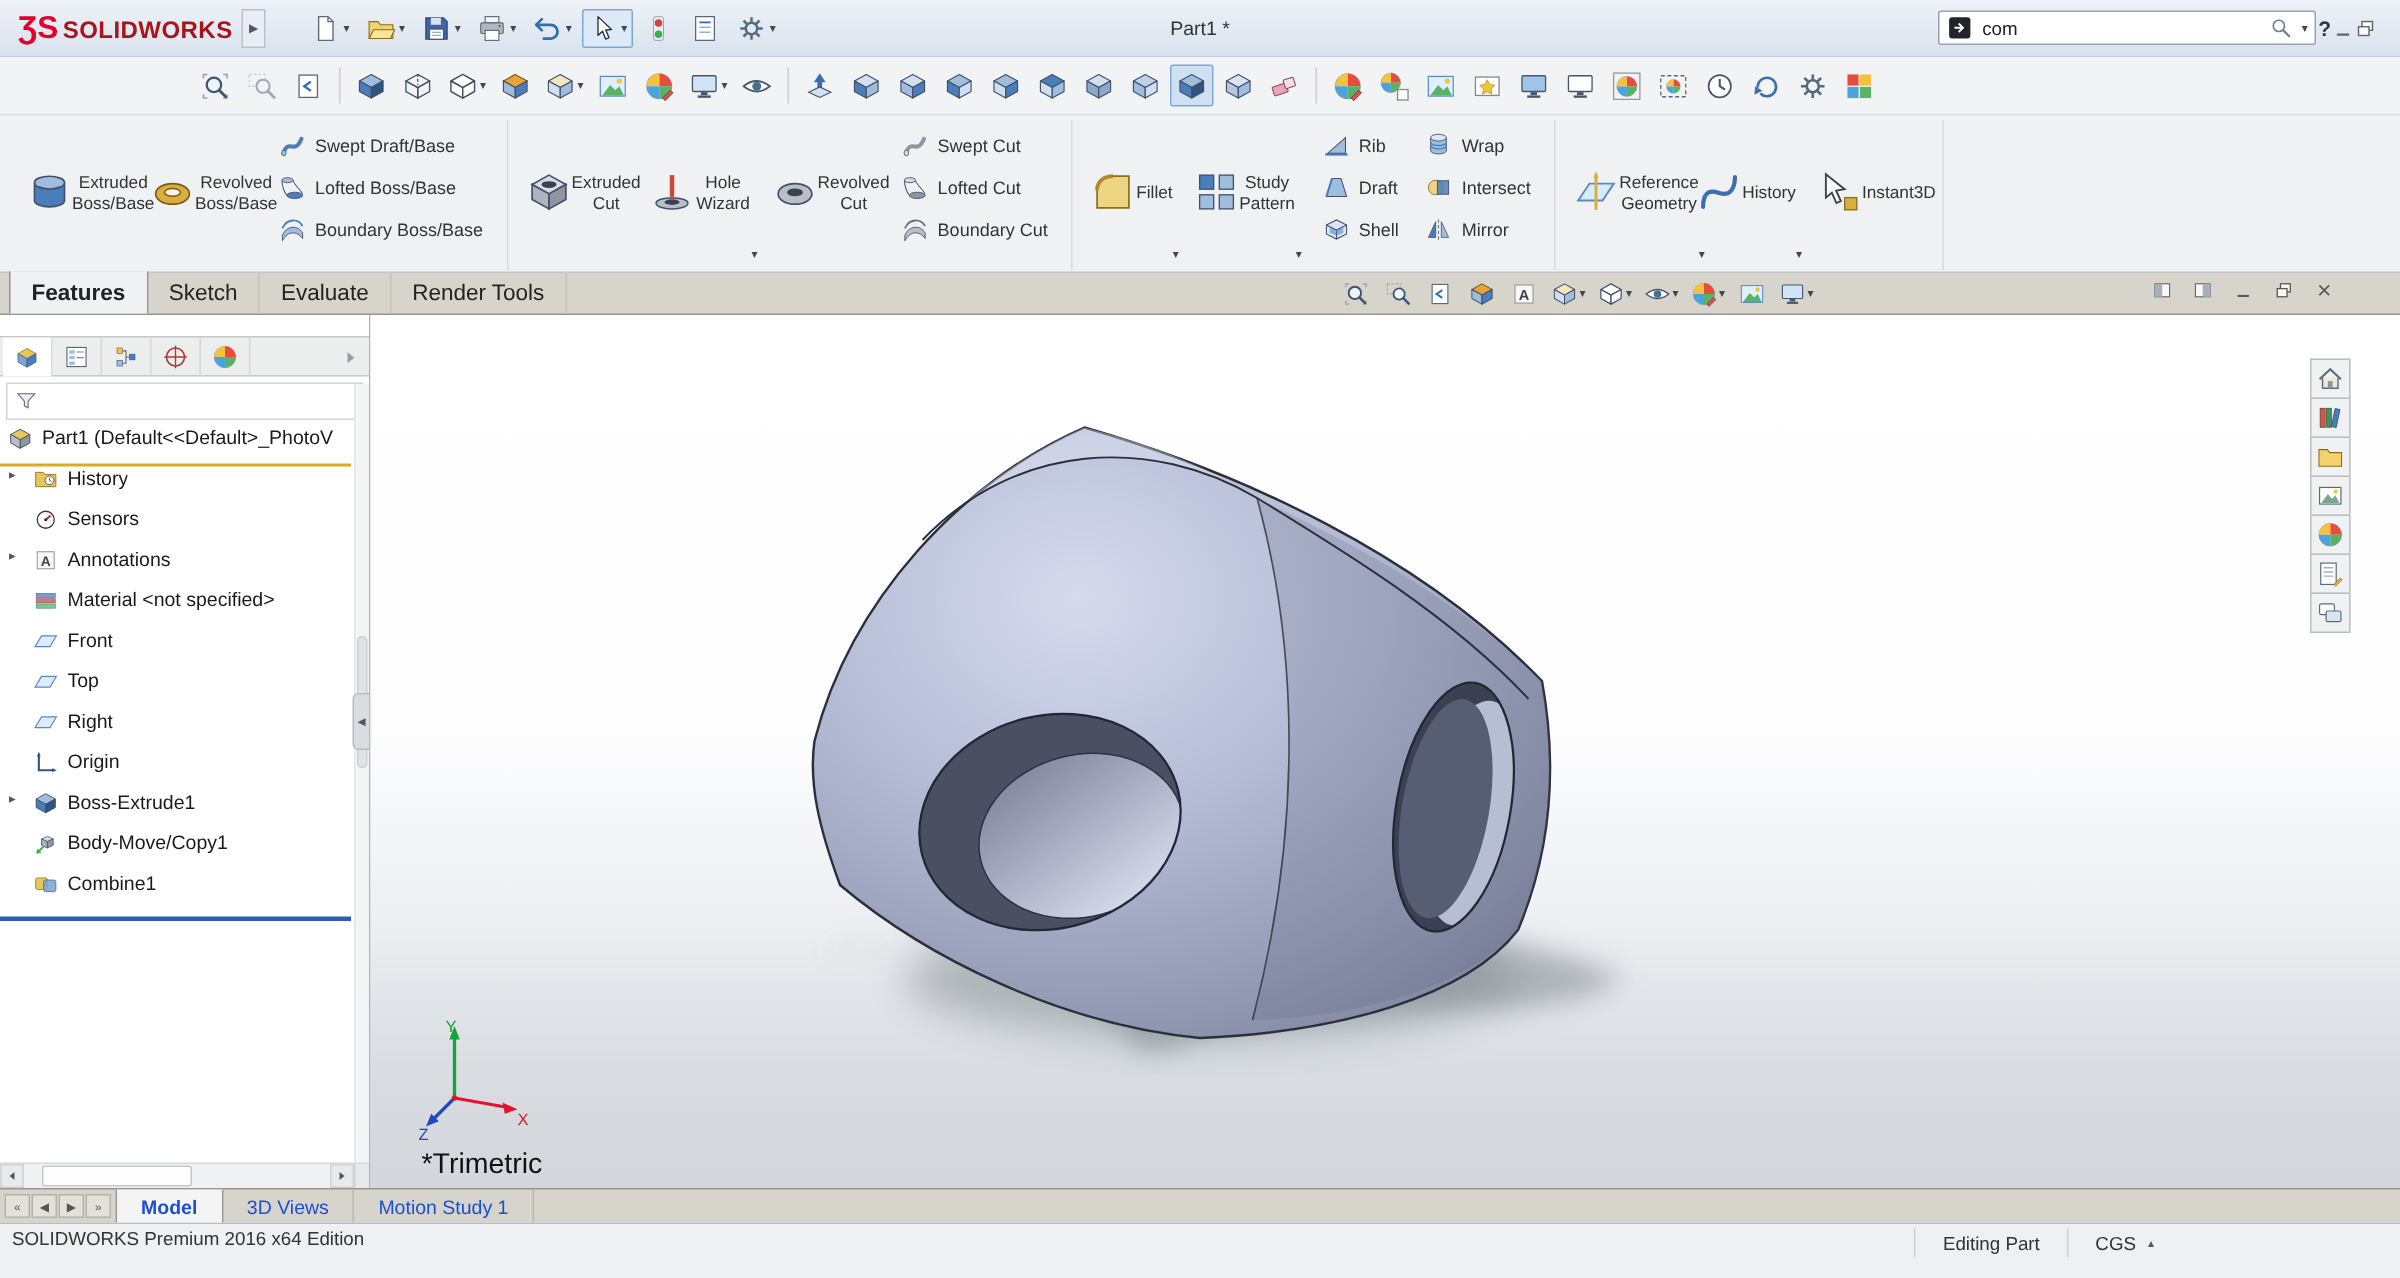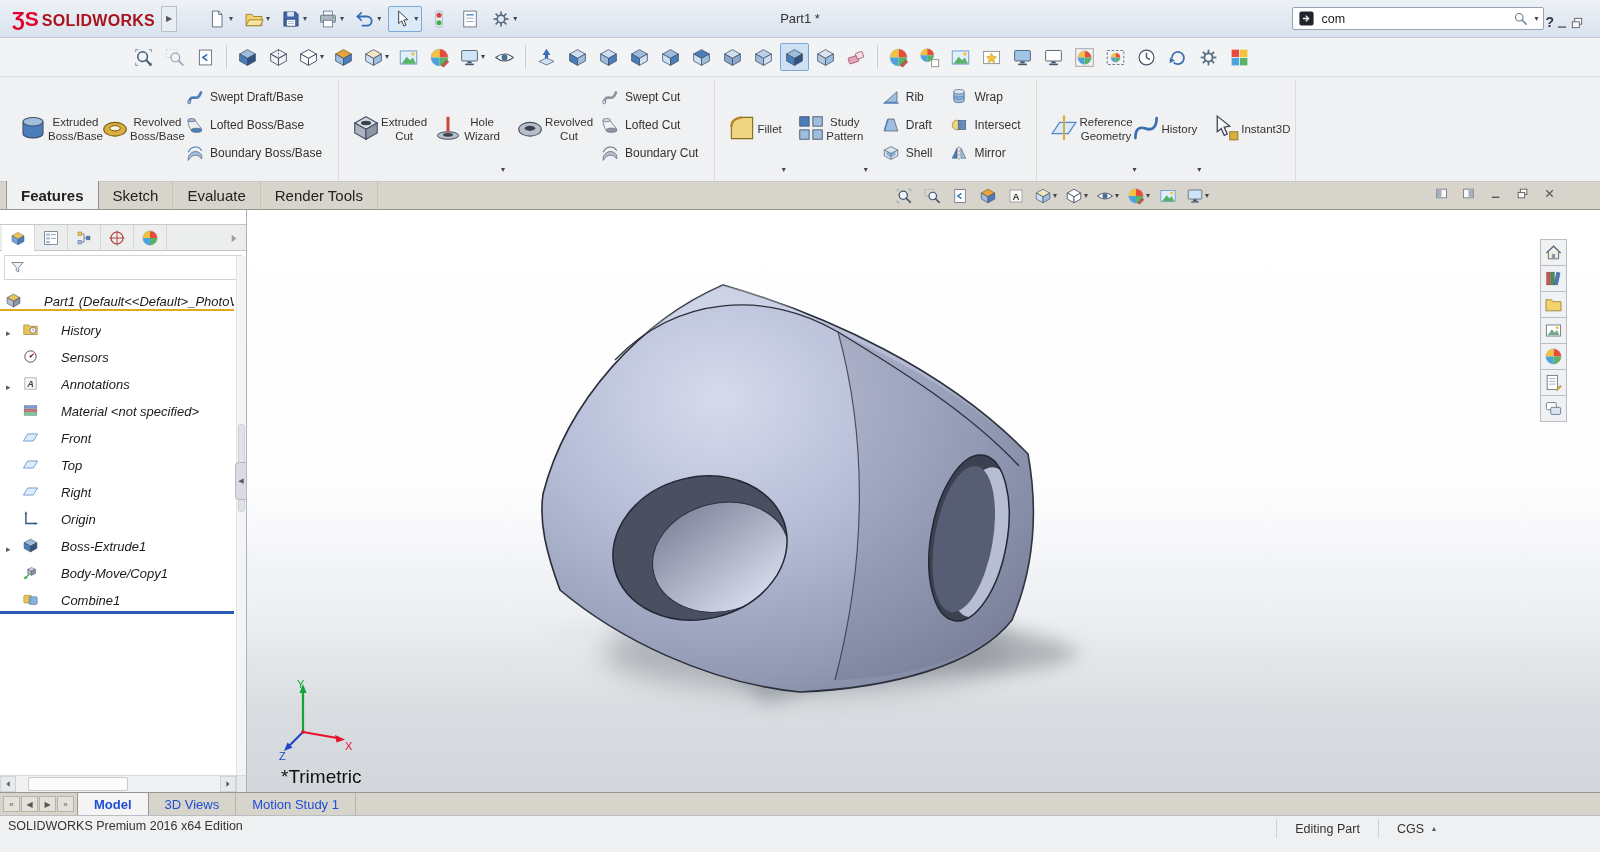--- a/index.html
+++ b/index.html
@@ -14,21 +14,21 @@
 .logo{display:flex;align-items:baseline;gap:3px;padding:0 6px 0 12px;}
 .logo .ds{color:#e4002b;font-weight:bold;font-size:21px;line-height:1;}
 .logo .sw{color:#a8141c;font-weight:bold;font-size:16px;letter-spacing:.3px;}
 .flyout{width:16px;height:26px;border:1px solid #b7c0cc;background:#e9eef5;font-size:8px;display:flex;align-items:center;justify-content:center;color:#556;margin-right:26px;}
 .qat{display:flex;align-items:center;gap:3px;}
 .qbtn{display:flex;align-items:center;gap:2px;padding:2px 3px;border:1px solid transparent;border-radius:2px;}
 .qbtn.active{border-color:#7da7d9;background:#dce9f7;}
 .qbtn .ic{width:20px;height:20px;}
 .caret{font-size:8px;color:#445;line-height:1;}
 .doctitle{position:absolute;left:0;right:0;text-align:center;font-size:13px;color:#333;pointer-events:none;}
-.tb-right{margin-left:auto;display:flex;align-items:flex-end;gap:1px;padding-right:16px;position:relative;z-index:2;}
+.tb-right{margin-left:auto;display:flex;align-items:center;gap:1px;padding-right:16px;position:relative;z-index:2;}
 .searchbox{width:252px;height:23px;background:#fff;border:1px solid #98a4b2;border-radius:2px;display:flex;align-items:center;gap:6px;padding:0 5px;}
 .sb-ic{width:17px;height:17px;}
 .sb-text{flex:1;font-size:12.5px;color:#222;}
 .sb-mag{width:15px;height:15px;opacity:.75;}
 .helpbtn{font-size:14px;color:#334;font-weight:bold;}
 .winbtn .ic{width:14px;height:14px;opacity:.8;}
 
 
 .toolbar2{height:39px;background:#f2f3f5;border-bottom:1px solid #d8dade;display:flex;align-items:center;padding-left:128px;}
 .tbtn{min-width:29px;height:28px;margin:0 1px;padding:0 2px;border:1px solid transparent;border-radius:2px;display:flex;align-items:center;justify-content:center;gap:1px;}
@@ -64,21 +64,21 @@
 .main{height:582px;display:flex;}
 .panel{width:247px;background:#fff;border-right:1px solid #aeb2b8;position:relative;padding-top:14px;}
 .ptabs{display:flex;align-items:center;height:27px;background:#eceded;border-top:1px solid #c8c8c8;border-bottom:1px solid #c8c8c8;padding-left:2px;}
 .ptab{width:33px;height:26px;display:flex;align-items:center;justify-content:center;border-right:1px solid #d6d6d6;}
 .ptab.active{background:#fff;}
 .ptab .ic{width:18px;height:18px;}
 .pchevron{margin-left:auto;padding-right:7px;width:18px;height:12px;opacity:.6;}
 .filterrow{height:25px;border:1px solid #d0d3d8;margin:4px 4px 2px;display:flex;align-items:center;gap:6px;padding:0 5px;}
 .funnel{width:15px;height:15px;}
 .tree{padding-top:2px;}
-.trow{height:27px;display:flex;align-items:flex-end;gap:22px;padding-left:22px;position:relative;margin-right:12px;font-style:italic;}
+.trow{height:27px;display:flex;align-items:flex-start;gap:6px;padding-left:22px;position:relative;margin-right:12px;}
 .trow .arrow{position:absolute;left:6px;font-size:9px;color:#556;}
 .trow .ticon{width:17px;height:17px;flex:none;}
 .trow .tlabel{font-size:13px;color:#1a1a1a;white-space:nowrap;overflow:hidden;}
 .trow.root{padding-left:5px;border-bottom:2px solid #dfa91f;}
 .rollback{border-top:3px solid #2b5db8;margin:3px 12px 0 0;}
 .vstrip{position:absolute;top:46px;bottom:17px;right:0;width:10px;background:#f3f4f5;border-left:1px solid #e3e4e6;}
 .vthumb{position:absolute;top:168px;height:88px;left:1px;width:7px;background:#dfe2e6;border:1px solid #cdd1d6;border-radius:3px;}
 .splitarrow{position:absolute;right:-1px;top:252px;width:12px;height:38px;background:#d9dce0;border:1px solid #b7bbc1;border-radius:4px 0 0 4px;display:flex;align-items:center;justify-content:center;font-size:7px;color:#556;}
 .hscroll{position:absolute;left:0;right:0;bottom:0;height:17px;background:#f0f1f2;border-top:1px solid #d9dadc;display:flex;align-items:stretch;}
 .sarrow{width:16px;display:flex;align-items:center;justify-content:center;background:#e8e9eb;border:1px solid #d0d2d5;}

